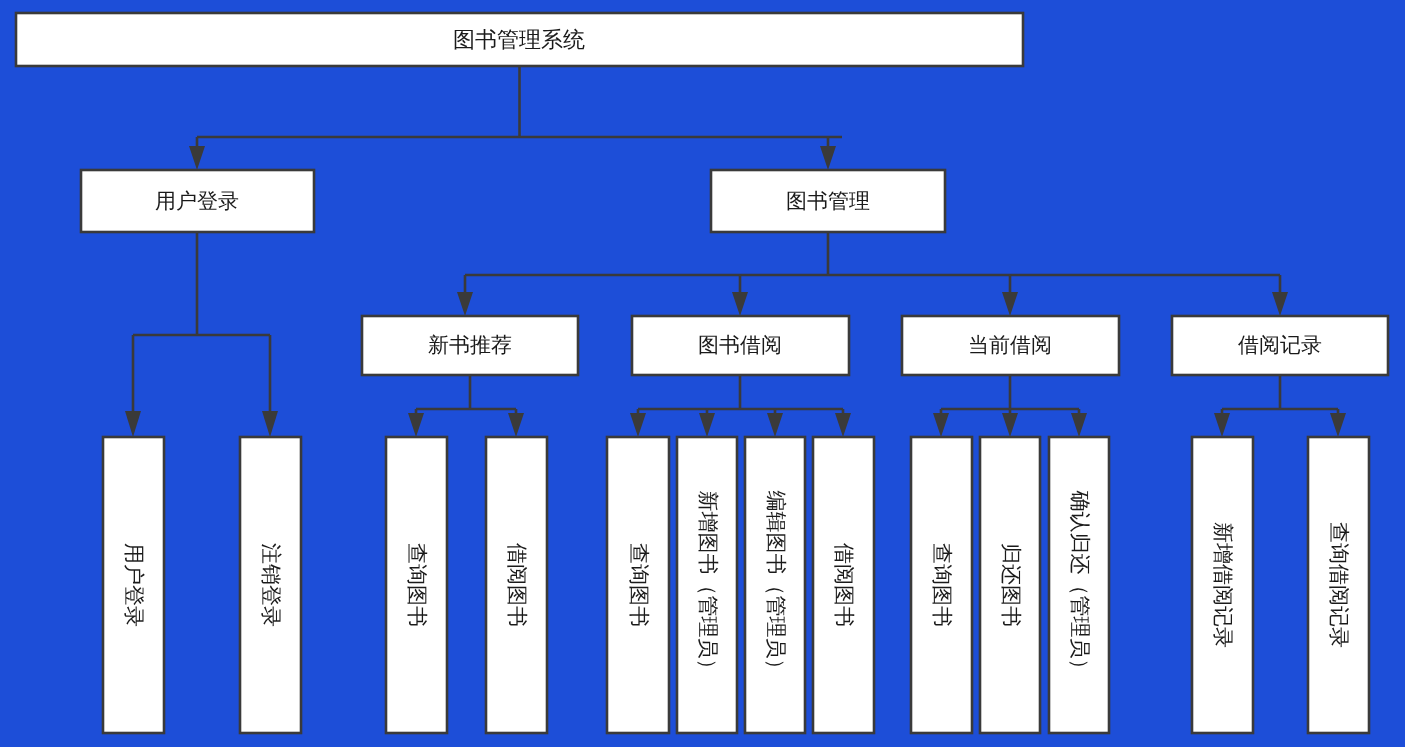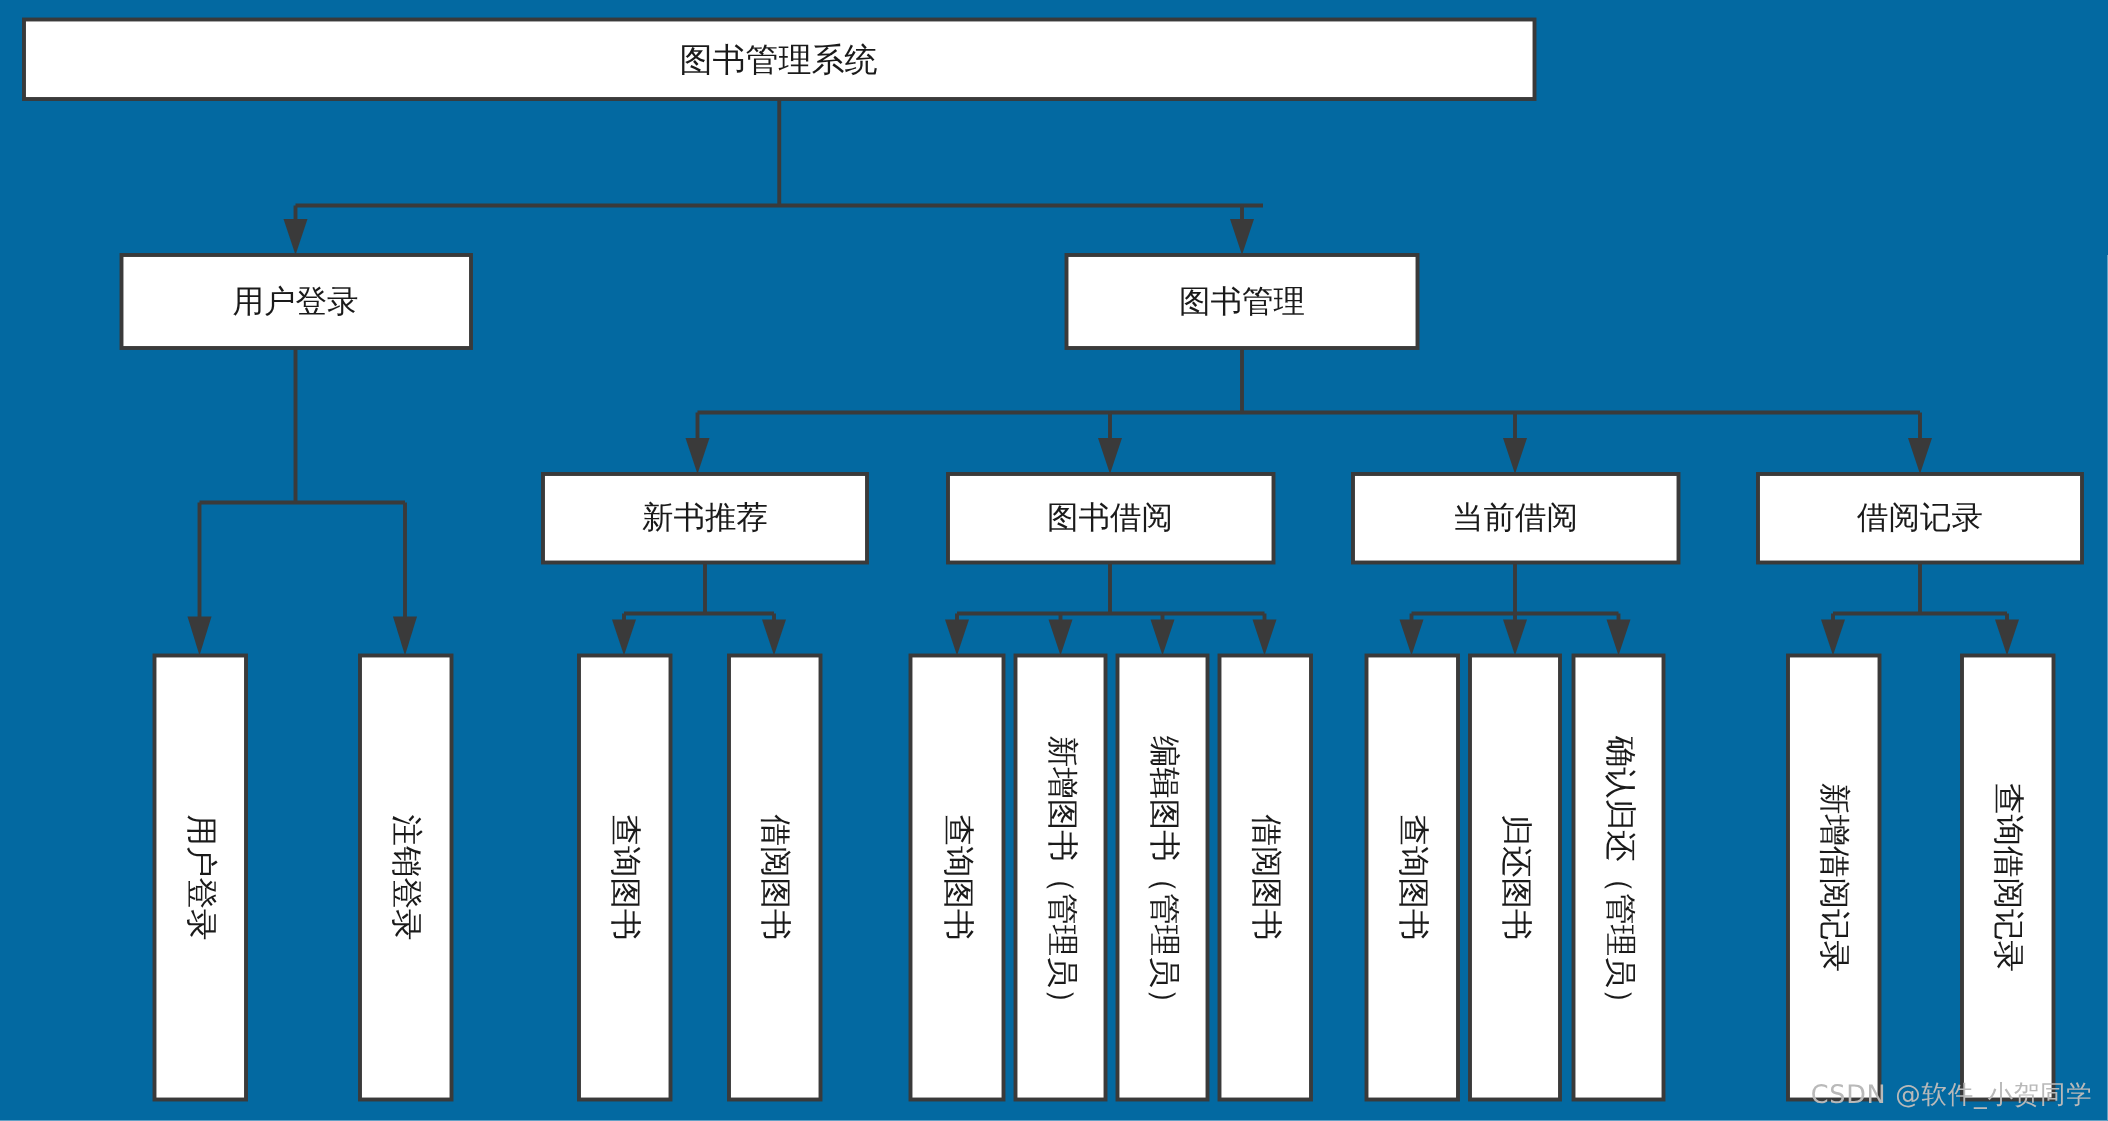--- a/index.html
+++ b/index.html
@@ -10,21 +10,21 @@
   body {
     width: 1405px;
     height: 747px;
     font-family: "DejaVu Sans", "Liberation Sans", sans-serif;
     overflow: hidden;
   }
   #diagram-root {
     position: relative;
     width: 1405px;
     height: 747px;
-    background: #0369a1;
+    background: #1d4ed8;
     text-align: center;
   }
   svg#flow-svg {
     position: absolute;
     top: 0;
     left: 0;
     width: 1405px;
     height: 747px;
     display: block;
   }
@@ -222,14 +222,13 @@
       <rect class="node-box" x="1192" y="437" width="61" height="296"></rect>
       <text class="leaf-label" transform="translate(1222,585) rotate(90)">新增借阅记录</text>
     </g>
     <g>
       <rect class="node-box" x="1308" y="437" width="61" height="296"></rect>
       <text class="leaf-label" transform="translate(1338,585) rotate(90)">查询借阅记录</text>
     </g>
 
   </svg>
 
-  <div class="watermark">CSDN @软件_小贺同学</div>
 </div>
 
 </body></html>

